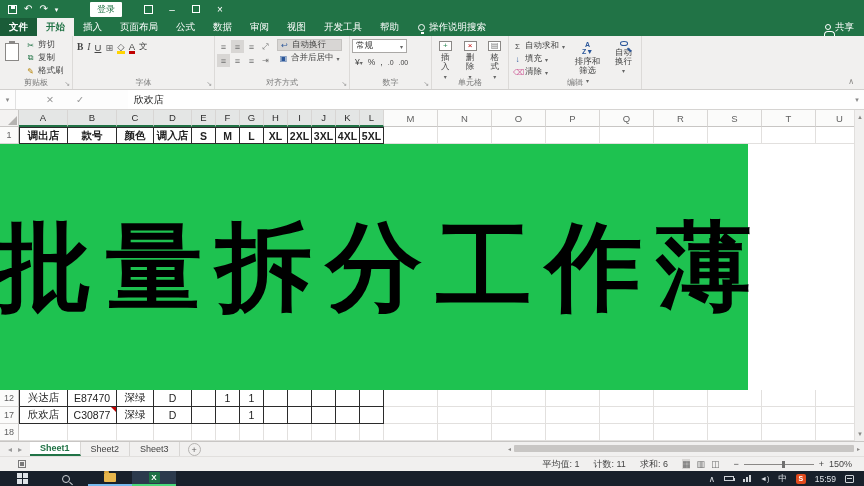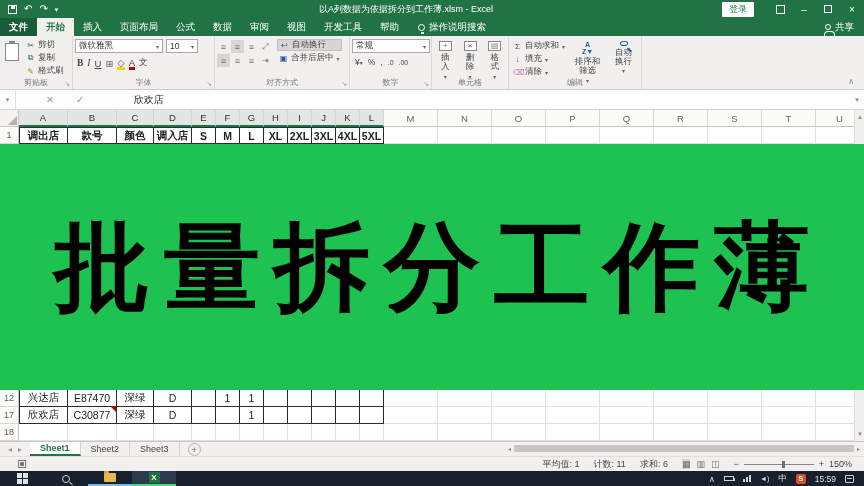--- a/index.html
+++ b/index.html
@@ -85,21 +85,21 @@
   .rownum { width:19px; display:flex; align-items:center; justify-content:center; font-size:9px; color:#616161; background:#fbfbfa; border-right:1px solid #c8c6c4; border-bottom:1px solid #d8d6d4; }
   .cell { display:flex; align-items:center; justify-content:center; font-size:10.5px; color:#222; border-right:1px solid #e2e0de; border-bottom:1px solid #e2e0de; position:relative; white-space:nowrap; overflow:hidden; }
   .cell.tbl { border-right:1px solid #2b2b2b; border-bottom:1px solid #2b2b2b; }
   .cell.tbl.first { border-left:1px solid #2b2b2b; }
   .row-head .cell.tbl { border-top:1px solid #2b2b2b; font-weight:bold; }
   .tri { position:absolute; right:0; top:0; border-left:5px solid transparent; border-top:5px solid #c00000; }
   #row-one-wrap { position:absolute; left:0; top:17px; }
   #bottom-rows { position:absolute; left:0; top:280px; }
 
   
-  .banner { position:absolute; left:0; top:144px; width:864px; height:246px; background:#1ec250; display:flex; align-items:center; justify-content:center; z-index:5; }
+  .banner { position:absolute; left:0; top:144px; width:748px; height:246px; background:#1ec250; display:flex; align-items:center; justify-content:center; z-index:5; }
   .banner-text { font-family:"DejaVu Serif","Liberation Serif",serif; font-weight:bold; font-size:96px; letter-spacing:14px; color:#000; white-space:nowrap; line-height:1; padding-left:14px; }
 
   
   .vscroll { position:absolute; right:0; top:110px; width:10px; height:331px; background:#f1f0ef; border-left:1px solid #e1dfdd; z-index:4; }
   .vscroll .arr { position:absolute; left:0; width:10px; height:12px; color:#8a8886; font-size:6px; display:flex; align-items:center; justify-content:center; }
 
   
   .sheetbar { position:absolute; left:0; top:441px; width:864px; height:15px; background:#f1f0ef; border-top:1px solid #c8c6c4; display:flex; align-items:stretch; }
   .nav { display:flex; align-items:center; gap:6px; padding:0 8px; color:#9a9a9a; font-size:8px; }
   .stab { padding:0 10px; display:flex; align-items:center; font-size:9px; color:#444; border-right:1px solid #d8d6d4; }
@@ -146,21 +146,20 @@
 
 <div id="app">
 
   <div class="titlebar">
     <div class="qat">
       <span class="save-ico"></span>
       <span class="glyph">↶</span>
       <span class="glyph">↷</span>
       <span class="glyph" style="font-size:7px">▾</span>
     </div>
-    <div class="title-text">以A列数据为依据拆分到工作薄.xlsm - Excel</div>
     <div class="tb-right">
       <span class="signin">登录</span>
       <span class="tb-btn">
           <span class="ribbon-disp-ico"></span>
         </span>
       <span class="tb-btn">–</span>
       <span class="tb-btn">
           <span class="restore-ico"></span>
         </span>
       <span class="tb-btn">×</span>
@@ -206,30 +205,20 @@
             <span class="mini-ico" style="color:#b8860b">✎</span>
             <span>格式刷</span>
           </div>
       </div>
       <span class="glabel">剪贴板</span>
       <span class="launcher">↘</span>
     </div>
 
     <div class="rgroup" style="width:142px">
       <div style="display:flex; flex-direction:column; gap:2px; width:100%;">
-        <div style="display:flex; gap:3px;">
-          <div class="selbox" style="width:88px">
-              <span>微软雅黑</span>
-              <span class="caret">▾</span>
-            </div>
-          <div class="selbox" style="width:32px">
-              <span>10</span>
-              <span class="caret">▾</span>
-            </div>
-        </div>
         <div class="fontrow2">
           <span class="b">B</span>
           <span class="i">I</span>
           <span class="u">U</span>
           <span style="color:#6f6f6f">⊞</span>
           <span class="colorbar">◇<span class="bar" style="background:#ffd400"></span></span>
           <span class="colorbar">A<span class="bar" style="background:#c00000"></span></span>
           <span style="font-size:8.5px">文</span>
         </div>
       </div>
@@ -258,21 +247,21 @@
             <span>合并后居中</span>
             <span class="caret">▾</span>
           </div>
       </div>
       <span class="glabel">对齐方式</span>
       <span class="launcher">↘</span>
     </div>
 
     <div class="rgroup" style="width:82px">
       <div style="display:flex; flex-direction:column; gap:2px; width:100%;">
-        <div class="selbox" style="width:78px">
+        <div class="selbox" style="width:55px">
             <span>常规</span>
             <span class="caret">▾</span>
           </div>
         <div class="numicons">
           <span><span>¥</span><span class="caret">▾</span></span>
           <span>%</span>
           <span>,</span>
           <span style="font-size:7px">.0</span>
           <span style="font-size:7px">.00</span>
         </div>

